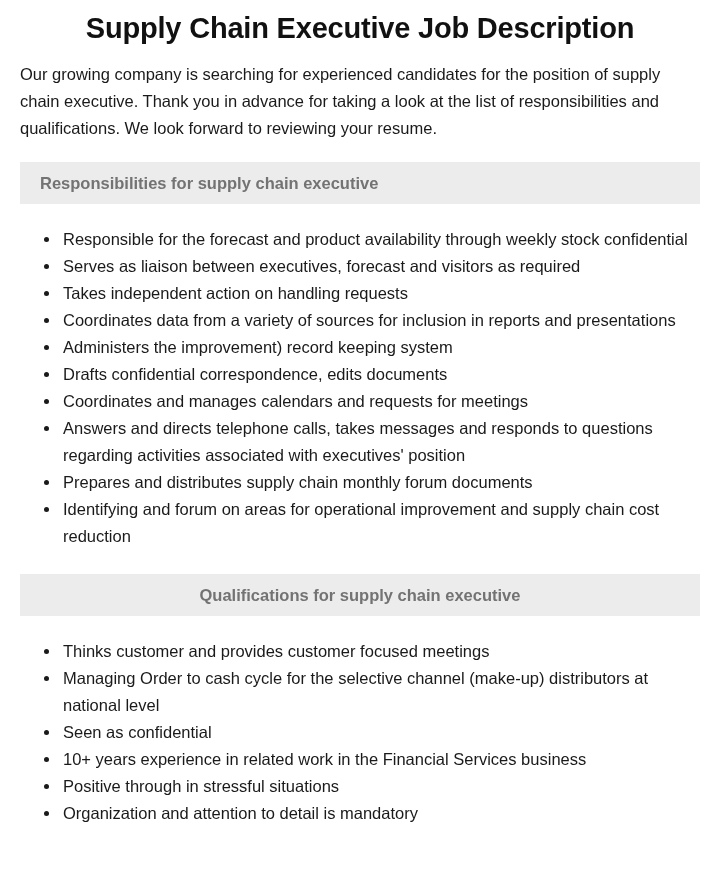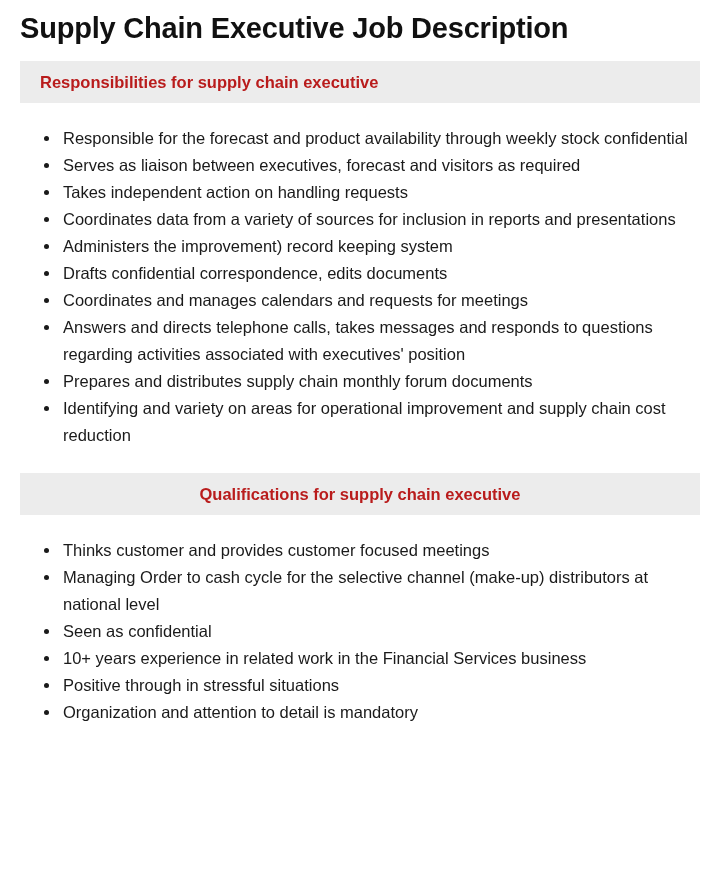--- a/index.html
+++ b/index.html
@@ -12,69 +12,71 @@
   }
   .page {
     width: 720px;
     min-height: 894px;
     margin: 0 auto;
     padding: 6px 20px 24px 20px;
   }
   h1.title {
     font-size: 29px;
     font-weight: 700;
+    text-align: center;
     margin: 6px 0 16px 0;
     letter-spacing: -0.2px;
     color: #111111;
   }
   p.intro {
     font-size: 16.5px;
     line-height: 27px;
     margin: 0 0 20px 0;
   }
   .section-header {
     background: #ececec;
     font-weight: 700;
     font-size: 16.5px;
     padding: 11px 20px;
     line-height: 20px;
-    color: #b91c1c;
+    color: #737373;
   }
   ul.bullets {
     margin: 22px 0 24px 0;
     padding-left: 41px;
     list-style-type: disc;
   }
   ul.bullets li {
     font-size: 16.5px;
     line-height: 27px;
     padding-left: 2px;
   }
 </style>
 </head>
 <body>
 
 <div class="page">
 
   <h1 class="title">Supply Chain Executive Job Description</h1>
 
+  <p class="intro">Our growing company is searching for experienced candidates for the position of supply chain executive. Thank you in advance for taking a look at the list of responsibilities and qualifications. We look forward to reviewing your resume.</p>
 
   <div class="section">
     <div class="section-header" style="background: rgb(236, 236, 236);">Responsibilities for supply chain executive</div>
     <ul class="bullets">
         <li>Responsible for the forecast and product availability through weekly stock confidential</li>
         <li>Serves as liaison between executives, forecast and visitors as required</li>
         <li>Takes independent action on handling requests</li>
         <li>Coordinates data from a variety of sources for inclusion in reports and presentations</li>
         <li>Administers the improvement) record keeping system</li>
         <li>Drafts confidential correspondence, edits documents</li>
         <li>Coordinates and manages calendars and requests for meetings</li>
         <li>Answers and directs telephone calls, takes messages and responds to questions regarding activities associated with executives' position</li>
         <li>Prepares and distributes supply chain monthly forum documents</li>
-        <li>Identifying and variety on areas for operational improvement and supply chain cost reduction</li>
+        <li>Identifying and forum on areas for operational improvement and supply chain cost reduction</li>
       </ul>
   </div>
 
   <div class="section">
     <div class="section-header" style="background: rgb(236, 236, 236); text-align: center;">Qualifications for supply chain executive</div>
     <ul class="bullets">
         <li>Thinks customer and provides customer focused meetings</li>
         <li>Managing Order to cash cycle for the selective channel (make-up) distributors at national level</li>
         <li>Seen as confidential</li>
         <li>10+ years experience in related work in the Financial Services business</li>

